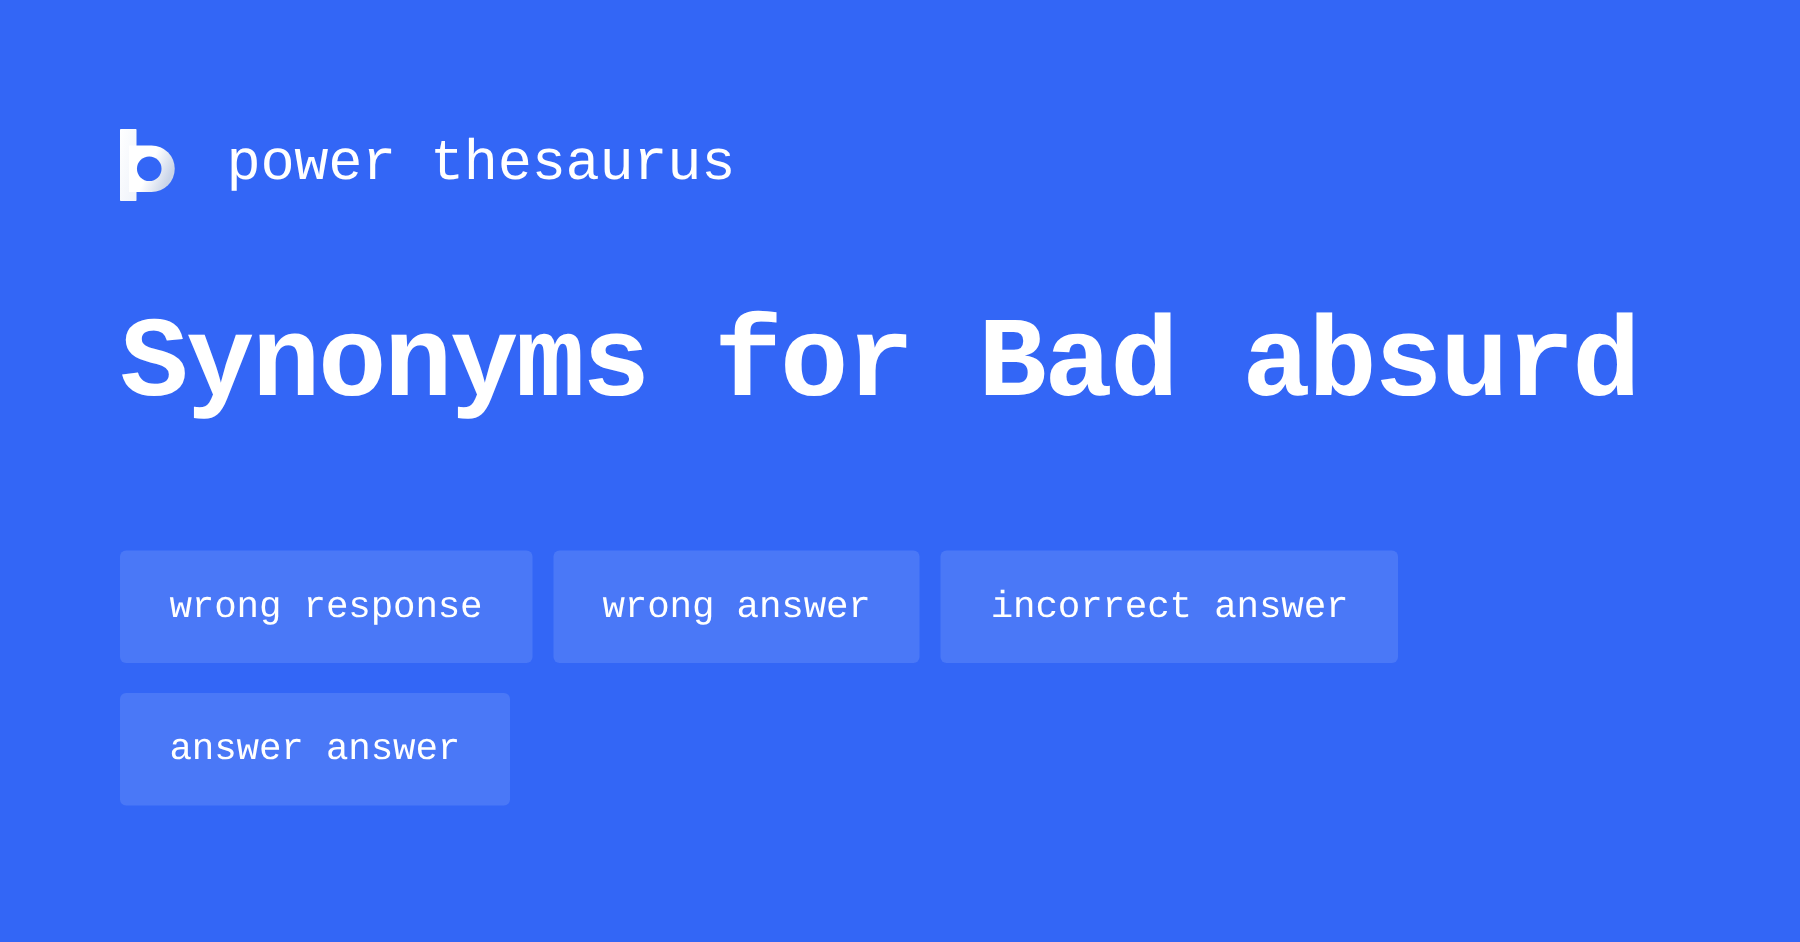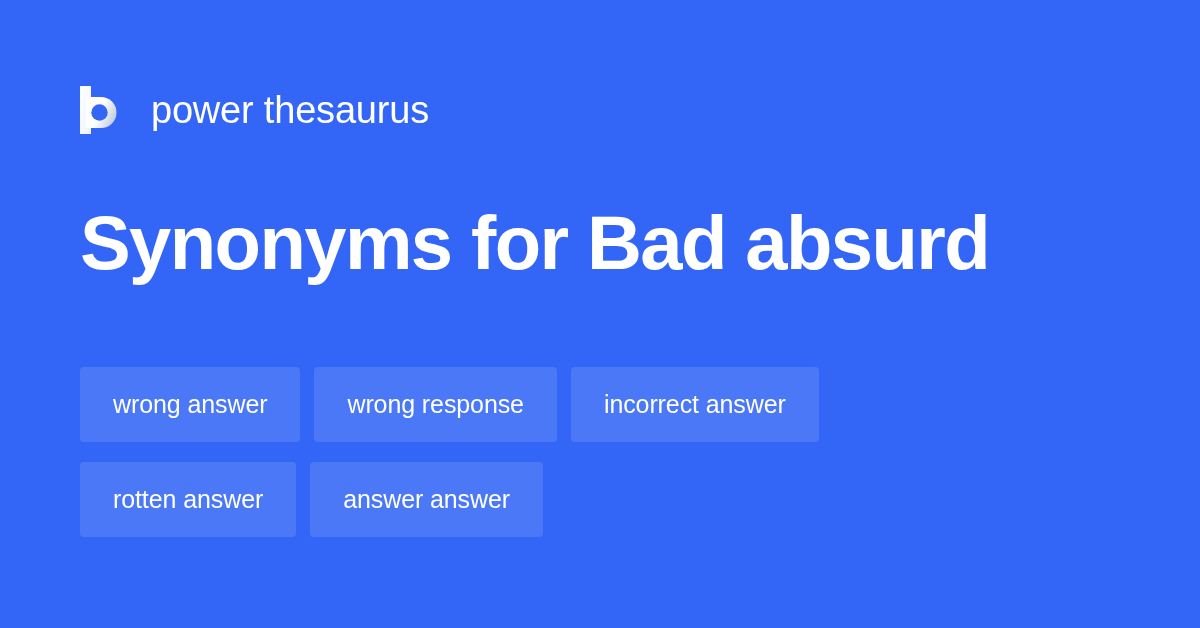--- a/index.html
+++ b/index.html
@@ -14,20 +14,21 @@
     background: #3366f6;
     font-family: "Liberation Sans", sans-serif;
     -webkit-font-smoothing: antialiased;
   }
 
   .page {
     position: relative;
     width: 1200px;
     height: 456px;
     background: #3366f6;
+    font-family: Liberation Mono, monospace;
   }
 
   
   .brand {
     position: absolute;
     left: 80px;
     top: 82px;
     display: flex;
     align-items: center;
     height: 56px;
@@ -123,25 +124,24 @@
       </svg>
     </span>
     <span class="brand-name">power thesaurus</span>
   </div>
 
   <h1 class="page-title">Synonyms for Bad absurd</h1>
 
   <div class="tag-rows">
 
     <div class="tag-row">
+      <span class="tag">wrong response</span>
       <span class="tag">wrong answer</span>
-      <span class="tag">wrong response</span>
       <span class="tag">incorrect answer</span>
     </div>
 
     <div class="tag-row">
-      <span class="tag">rotten answer</span>
       <span class="tag">answer answer</span>
     </div>
 
   </div>
 
 </div>
 
 </body></html>

